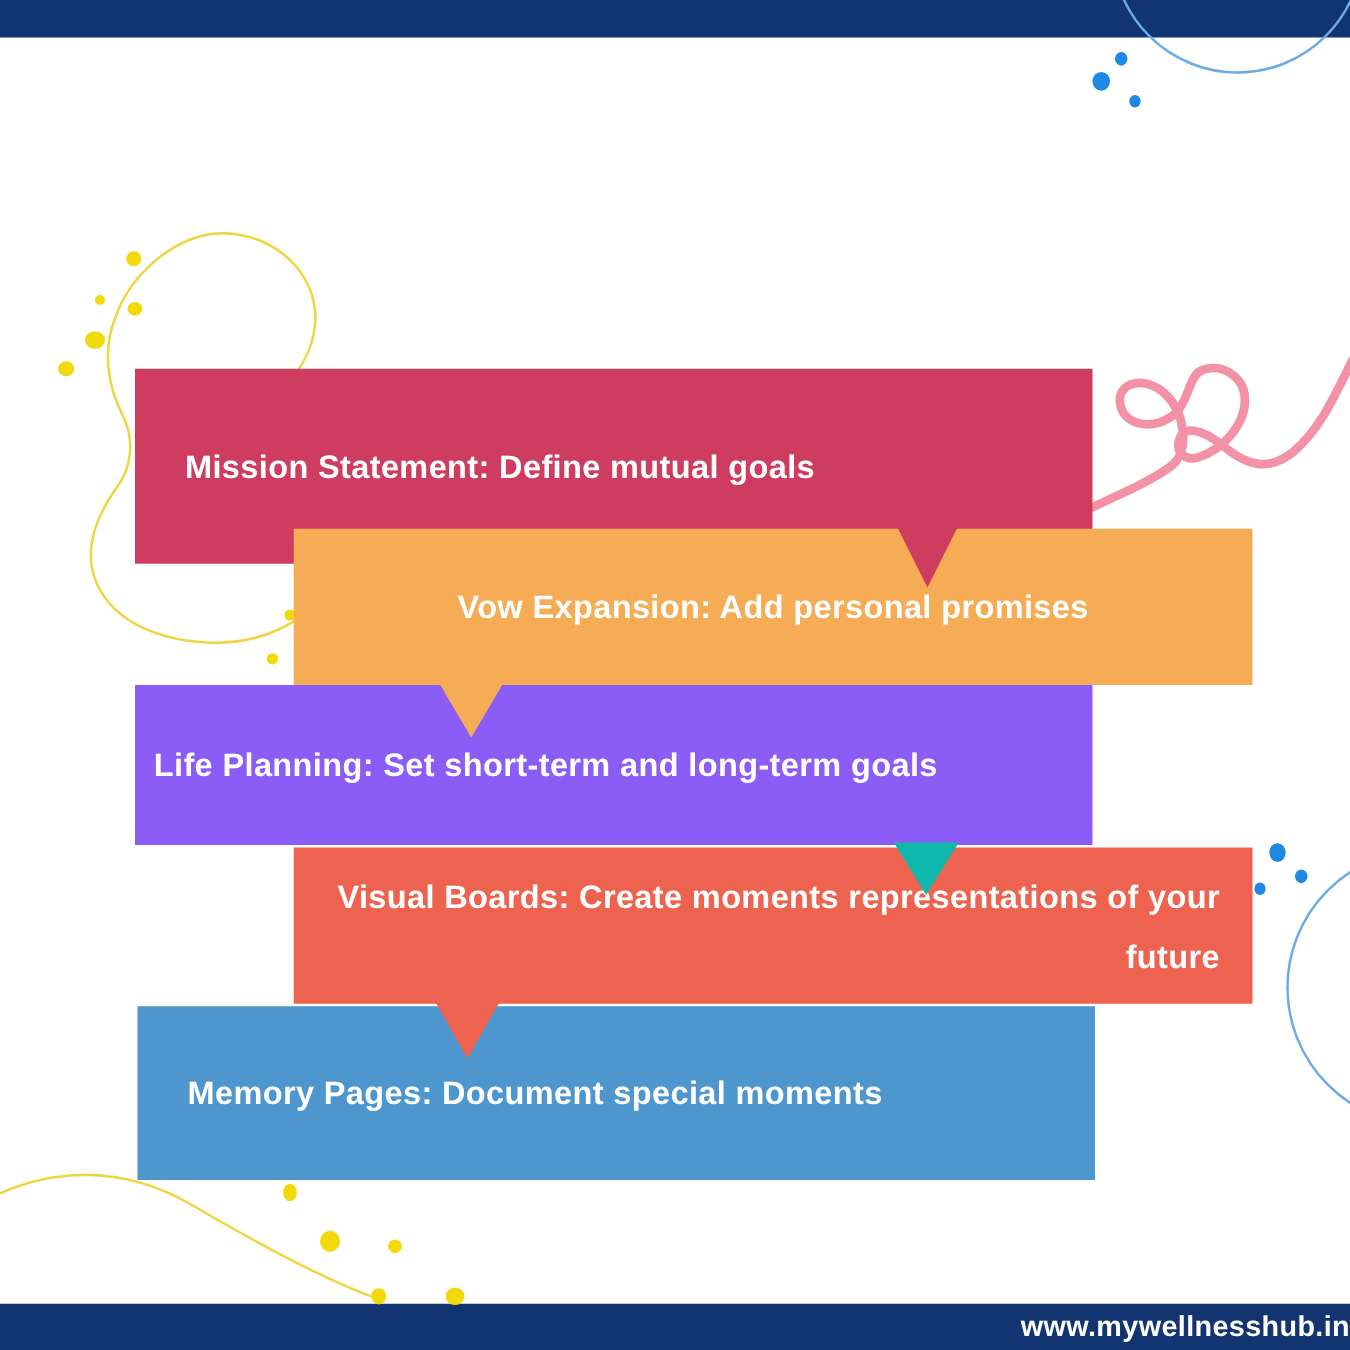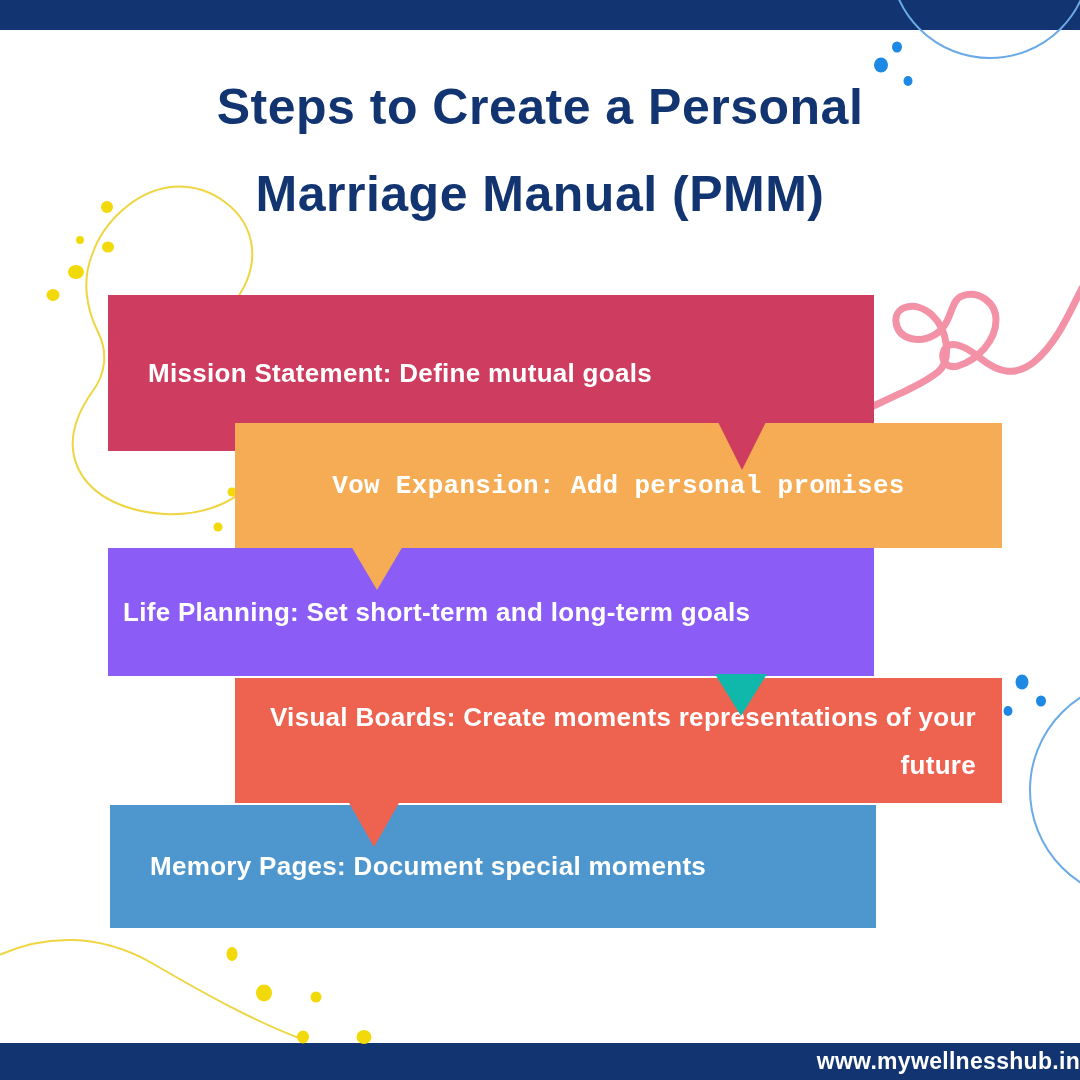--- a/index.html
+++ b/index.html
@@ -23,25 +23,25 @@
     position:absolute;top:64px;left:0;width:1080px;z-index:2;
     text-align:center;color:#123471;font-weight:bold;
     font-size:50px;line-height:87px;letter-spacing:.5px;
   }
   .bar{
     position:absolute;z-index:3;box-sizing:border-box;
     display:flex;align-items:center;
     color:#ffffff;font-size:26px;font-weight:bold;letter-spacing:.3px;
   }
   .bar1{left:108px;top:295px;width:766px;height:156px;padding-left:40px;background:#ce3c5f;}
-  .bar2{left:235px;top:423px;width:767px;height:125px;justify-content:center;background:#f6ac55;font-family:Liberation Mono, monospace;}
+  .bar2{left:235px;top:423px;width:767px;height:125px;justify-content:center;background:#f6ac55;}
   .bar3{left:108px;top:548px;width:766px;height:128px;padding-left:15px;background:#0fb8ab;}
   .bar4{left:235px;top:678px;width:767px;height:125px;justify-content:flex-end;background:#ee6350;}
   .bar4 .label{width:718px;margin-right:26px;text-align:right;line-height:48px;}
-  .bar5{left:110px;top:805px;width:766px;height:123px;padding-left:40px;background:#4e97ce;align-items:center;}
+  .bar5{left:110px;top:805px;width:766px;height:139px;padding-left:40px;background:#4e97ce;align-items:center;}
   .tri{
     position:absolute;z-index:4;width:0;height:0;
     border-left:26px solid transparent;border-right:26px solid transparent;
   }
   .tri1{left:716px;top:418px;border-top:52px solid #ce3c5f;}
   .tri2{left:351px;top:546px;border-top:44px solid #f6ac55;}
   .tri3{left:715px;top:674px;border-top:42px solid #0fb8ab;}
   .tri4{left:348px;top:801px;border-top:46px solid #ee6350;}
 </style>
 </head>
@@ -108,24 +108,20 @@
              C 898,340 920,344 936,334
              C 952,324 950,300 962,296
              C 978,290 996,302 996,320
              C 996,340 978,360 958,366
              C 946,369 940,360 944,350
              C 950,338 968,348 980,358
              C 1000,374 1016,376 1034,362
              C 1056,344 1068,316 1082,288" fill="none" stroke-width="7" stroke-linecap="round" style="stroke: rgb(243, 145, 166);"></path>
   </svg>
 
-  <div class="title" style="color: rgb(18, 52, 113);">
-    <div>Steps to Create a Personal</div>
-    <div>Marriage Manual (PMM)</div>
-  </div>
 
   <div class="bar bar1" style="background-color: rgb(206, 60, 95);">
     <span class="label">Mission Statement: Define mutual goals</span>
   </div>
 
   <div class="bar bar2" style="background-color: rgb(246, 172, 85);">
     <span class="label">Vow Expansion: Add personal promises</span>
   </div>
 
   <div class="bar bar3" style="background-color: #8b5cf6;">

